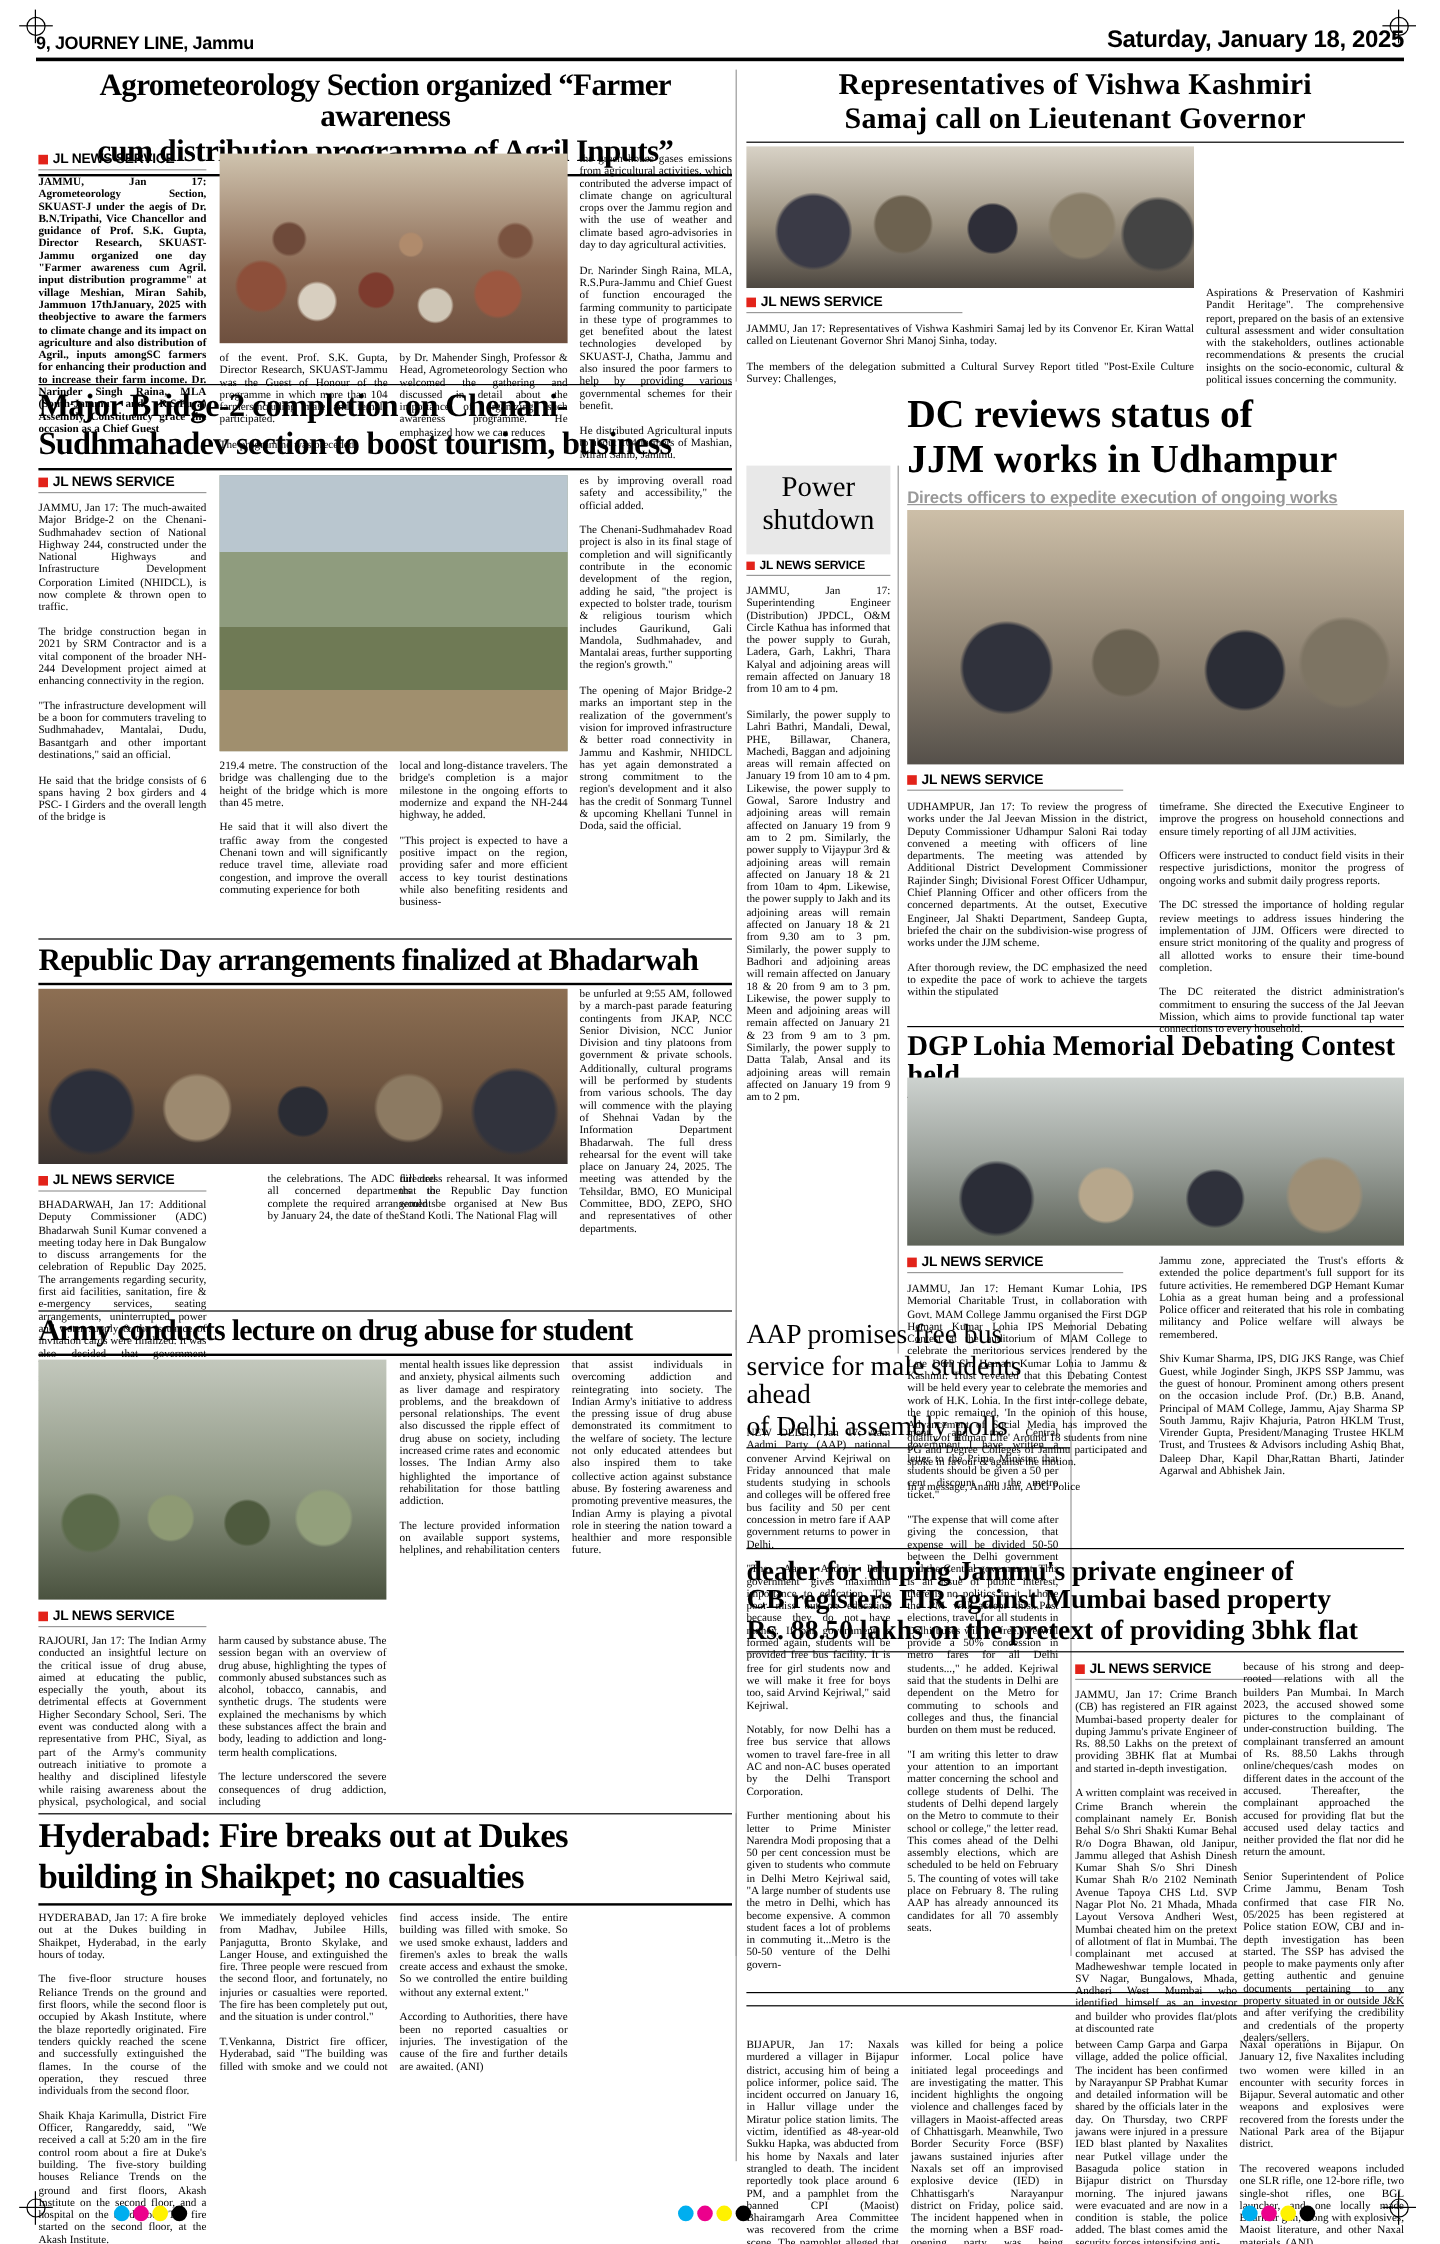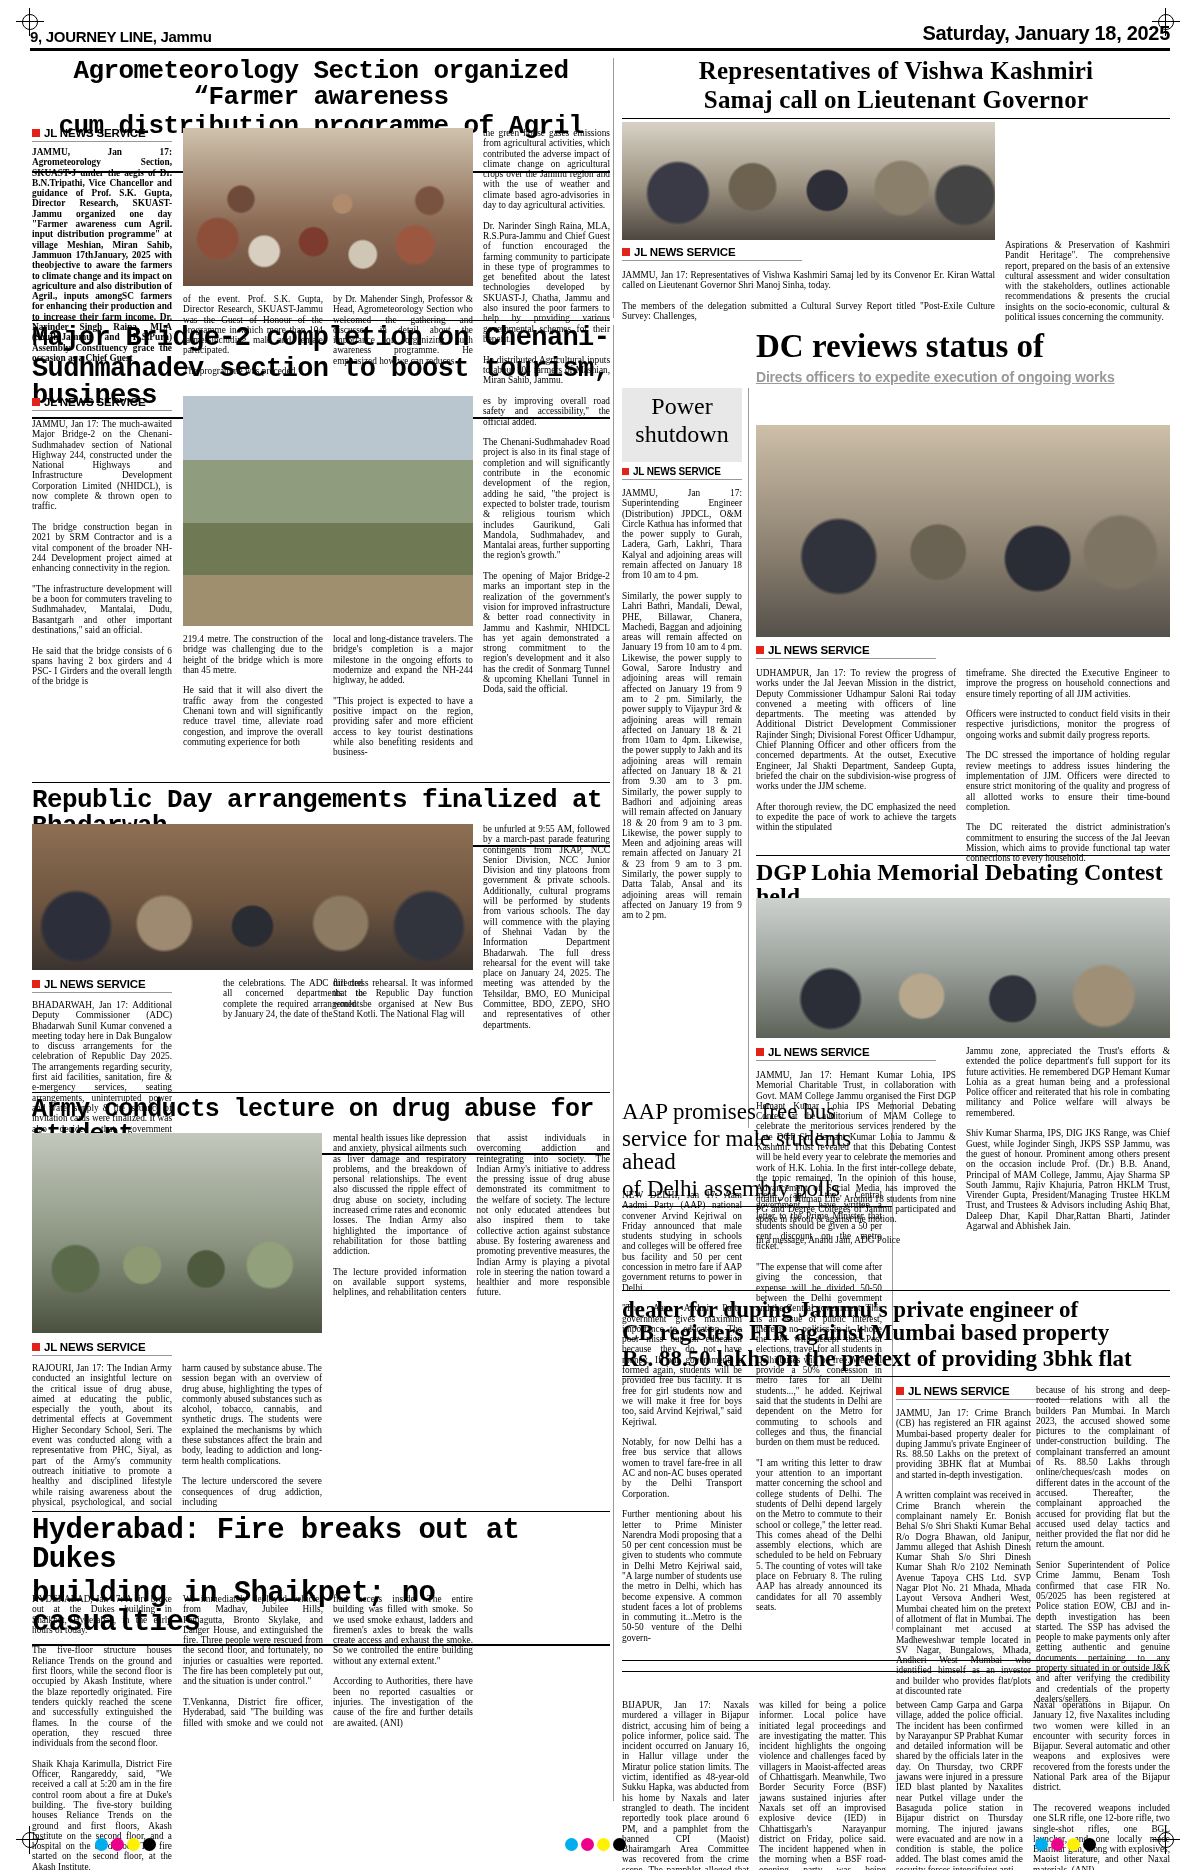--- a/index.html
+++ b/index.html
@@ -11,21 +11,21 @@
   .regmark:before{left:13px;top:0;width:1px;height:28px;}
   .regmark:after{top:13px;left:0;height:1px;width:28px;}
   .regmark i{position:absolute;left:6px;top:6px;width:14px;height:14px;border:1px solid #000;border-radius:50%;}
   
   .masthead{position:absolute;left:30px;top:22px;width:1140px;}
   .mh-row{display:flex;justify-content:space-between;align-items:flex-end;}
   .mh-left{font-family:"Liberation Sans",sans-serif;font-weight:bold;font-size:15px;letter-spacing:-0.3px;}
   .mh-right{font-family:"Liberation Sans",sans-serif;font-weight:bold;font-size:20px;letter-spacing:-0.3px;}
   .mh-rule{border-top:3px solid #000;margin-top:3px;}
   
-  .hl{font-family:Liberation Mono, monospace;font-weight:bold;line-height:1.0;letter-spacing:-0.6px;}
+  .hl{font-family:Liberation Serif, serif;font-weight:bold;line-height:1.0;letter-spacing:-0.6px;}
   .hl-serif{font-family:"Liberation Serif",serif;font-weight:bold;line-height:1.0;}
   .subhead{font-family:"Liberation Sans",sans-serif;font-weight:bold;color:#999;font-size:14px;letter-spacing:-0.2px;}
   .ns{font-family:"Liberation Sans",sans-serif;font-weight:bold;font-size:11.5px;letter-spacing:-0.2px;display:flex;align-items:center;gap:4px;padding-bottom:2px;border-bottom:1.5px solid #999;}
   .ns .sq{width:8px;height:8px;background:#e2231a;display:inline-block;}
   .body{font-size:9.3px;line-height:10.3px;text-align:justify;hyphens:auto;-webkit-hyphens:auto;}
   .body p{margin:0;text-indent:9px;}
   .body p.first{text-indent:0;}
   .lead{font-weight:bold;}
   .hr{border-top:1px solid #000;}
   .hr2{border-top:2px solid #000;}
@@ -207,20 +207,21 @@
   </div>
 
   <div class="box body" style="left:622px;top:488px;width:120px;white-space:pre-line;">JAMMU, Jan 17: Superintending Engineer (Distribution) JPDCL, O&amp;M Circle Kathua has informed that the power supply to Gurah, Ladera, Garh, Lakhri, Thara Kalyal and adjoining areas will remain affected on January 18 from 10 am to 4 pm.
 
 Similarly, the power supply to Lahri Bathri, Mandali, Dewal, PHE, Billawar, Chanera, Machedi, Baggan and adjoining areas will remain affected on January 19 from 10 am to 4 pm. Likewise, the power supply to Gowal, Sarore Industry and adjoining areas will remain affected on January 19 from 9 am to 2 pm. Similarly, the power supply to Vijaypur 3rd &amp; adjoining areas will remain affected on January 18 &amp; 21 from 10am to 4pm. Likewise, the power supply to Jakh and its adjoining areas will remain affected on January 18 &amp; 21 from 9.30 am to 3 pm. Similarly, the power supply to Badhori and adjoining areas will remain affected on January 18 &amp; 20 from 9 am to 3 pm. Likewise, the power supply to Meen and adjoining areas will remain affected on January 21 &amp; 23 from 9 am to 3 pm. Similarly, the power supply to Datta Talab, Ansal and its adjoining areas will remain affected on January 19 from 9 am to 2 pm.</div>
 
   <div class="box" style="left:748px;top:388px;width:0;height:740px;border-left:1px solid #999;"></div>
 
   <div class="box" style="left:756px;top:330px;width:414px;">
     <div class="hl-serif" style="font-size:33px;">DC reviews status of</div>
+    <div class="hl-serif" style="font-size:33px;margin-top:4px;">JJM works in Udhampur</div>
     <div class="subhead" style="margin-top:6px;text-decoration:underline;">Directs officers to expedite execution of ongoing works</div>
   </div>
 
   <div class="photo ph-meet" style="position:absolute;left:756px;top:425px;width:414px;height:212px;"></div>
 
   <div class="box" style="left:756px;top:644px;width:180px;">
     <div class="ns">
         <span class="sq"></span>
         <span>JL NEWS SERVICE</span>
       </div>

